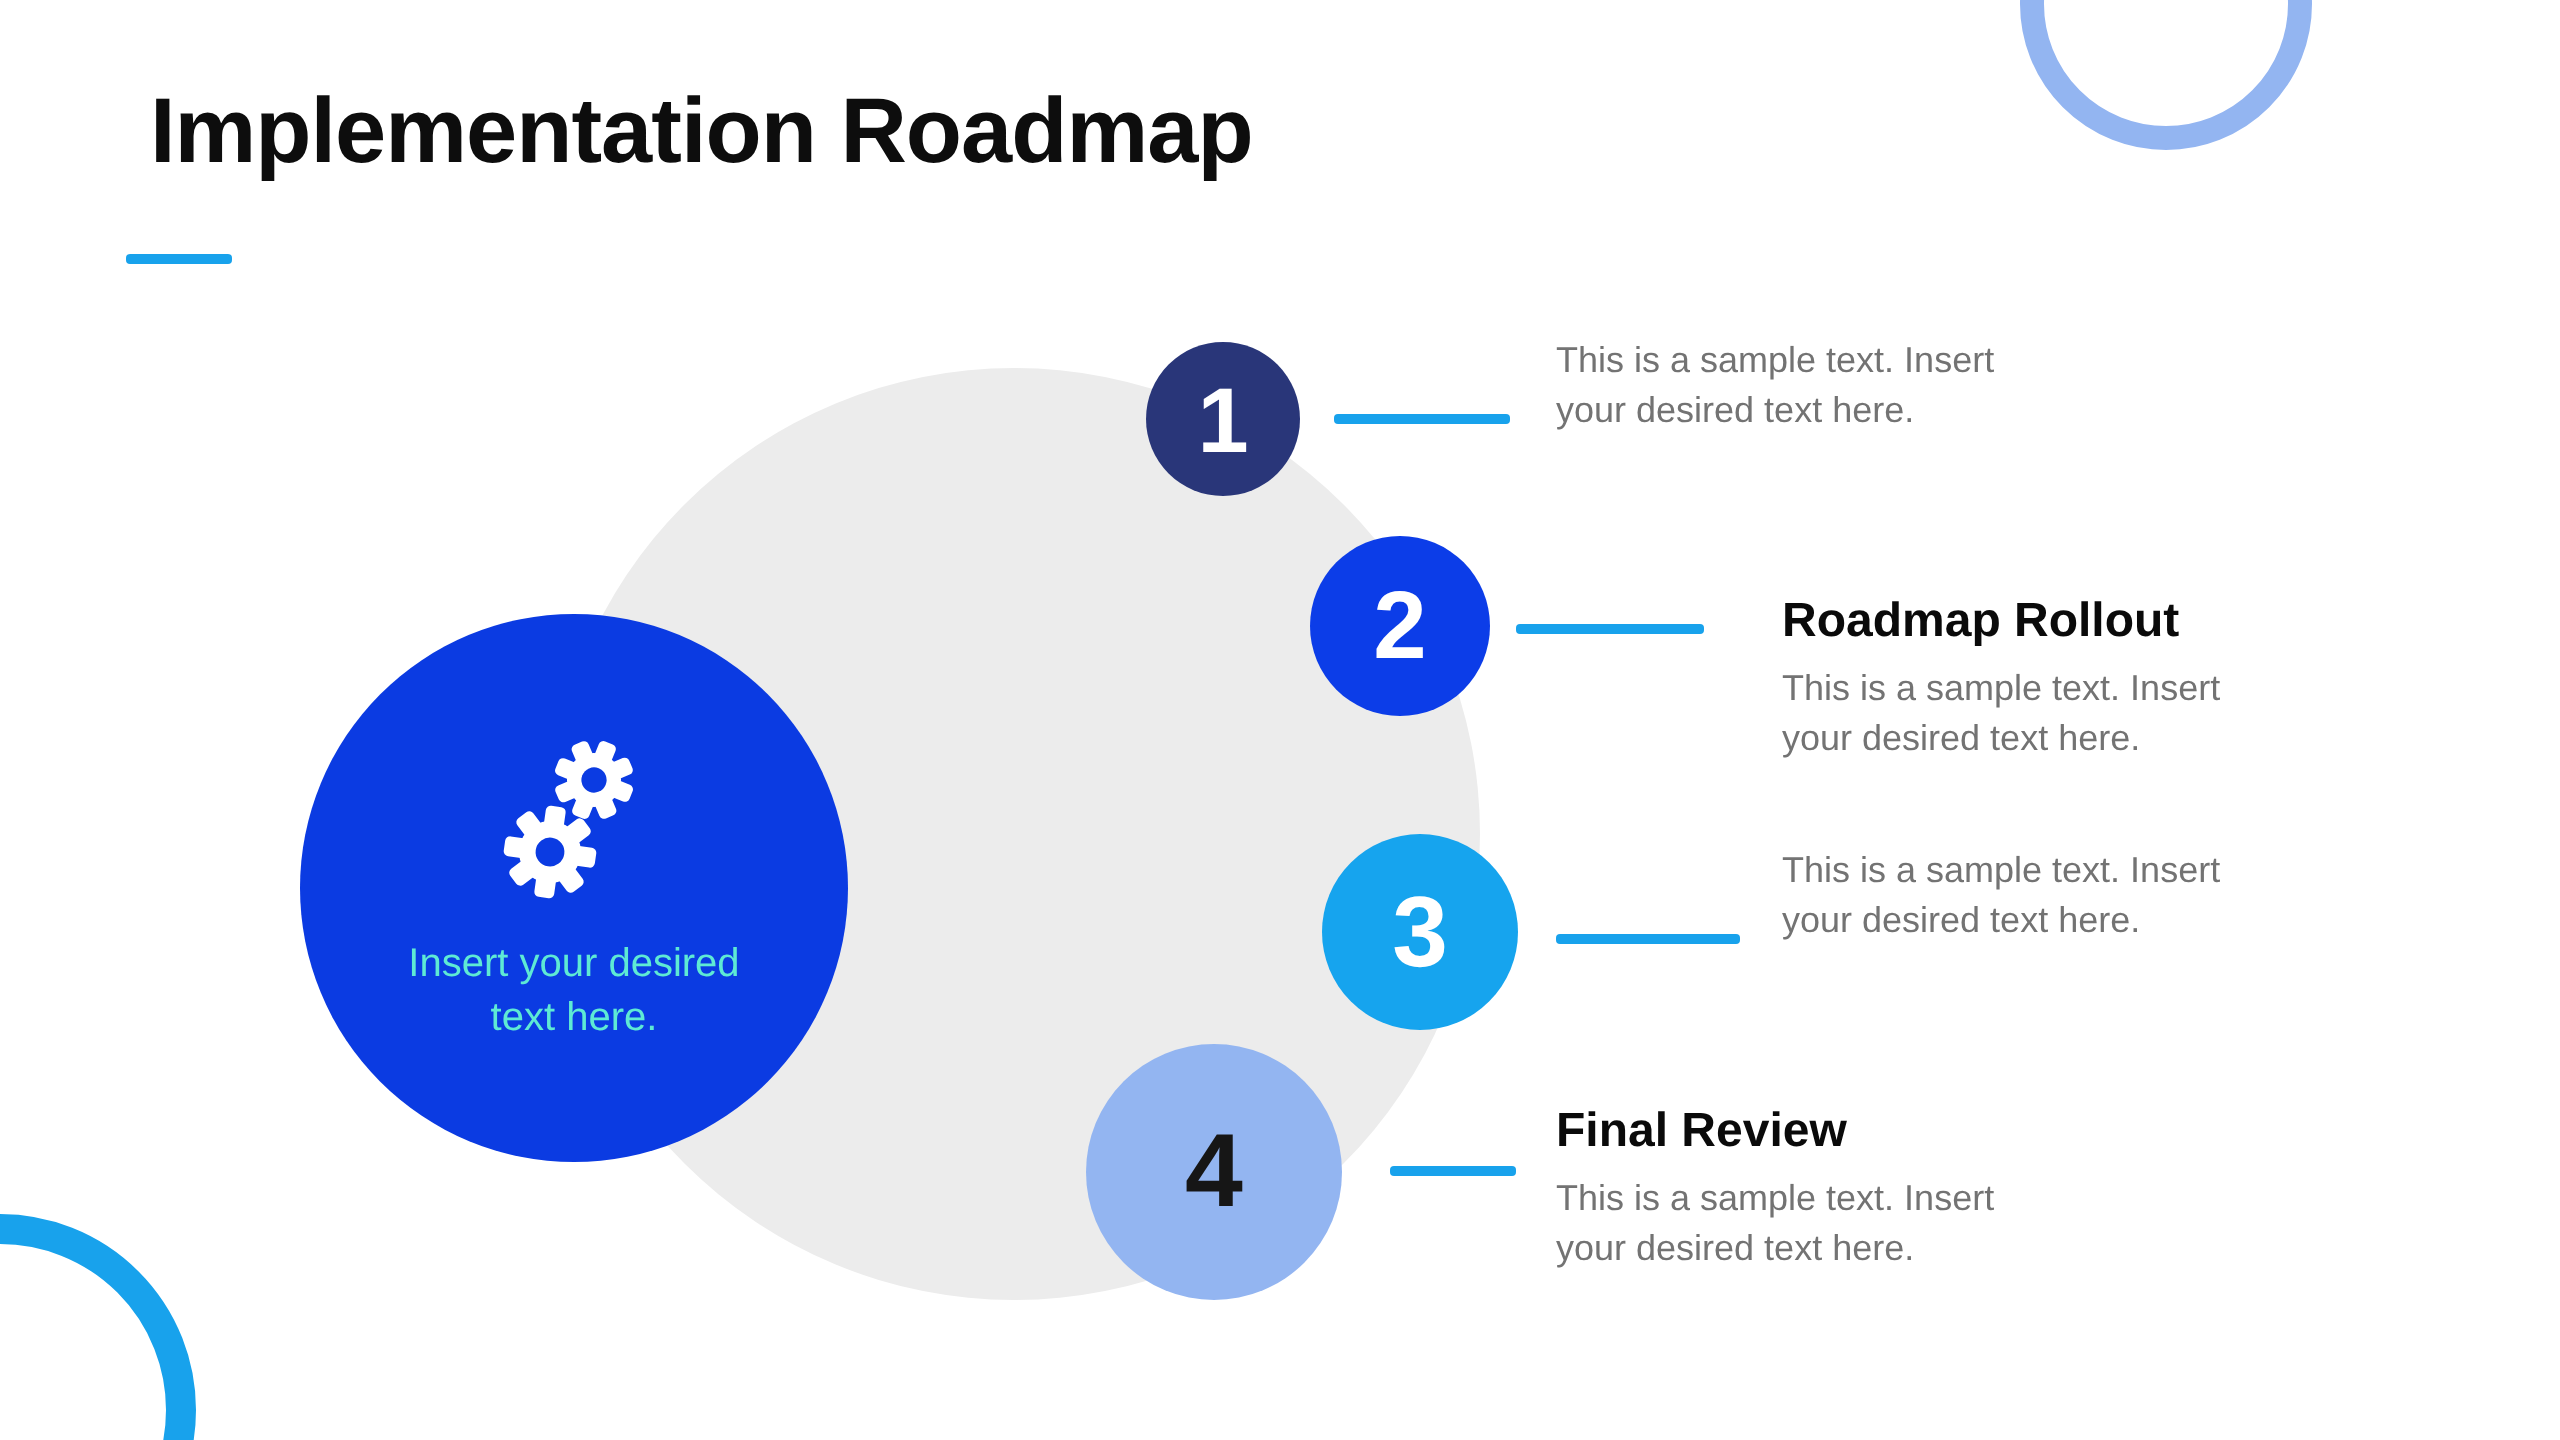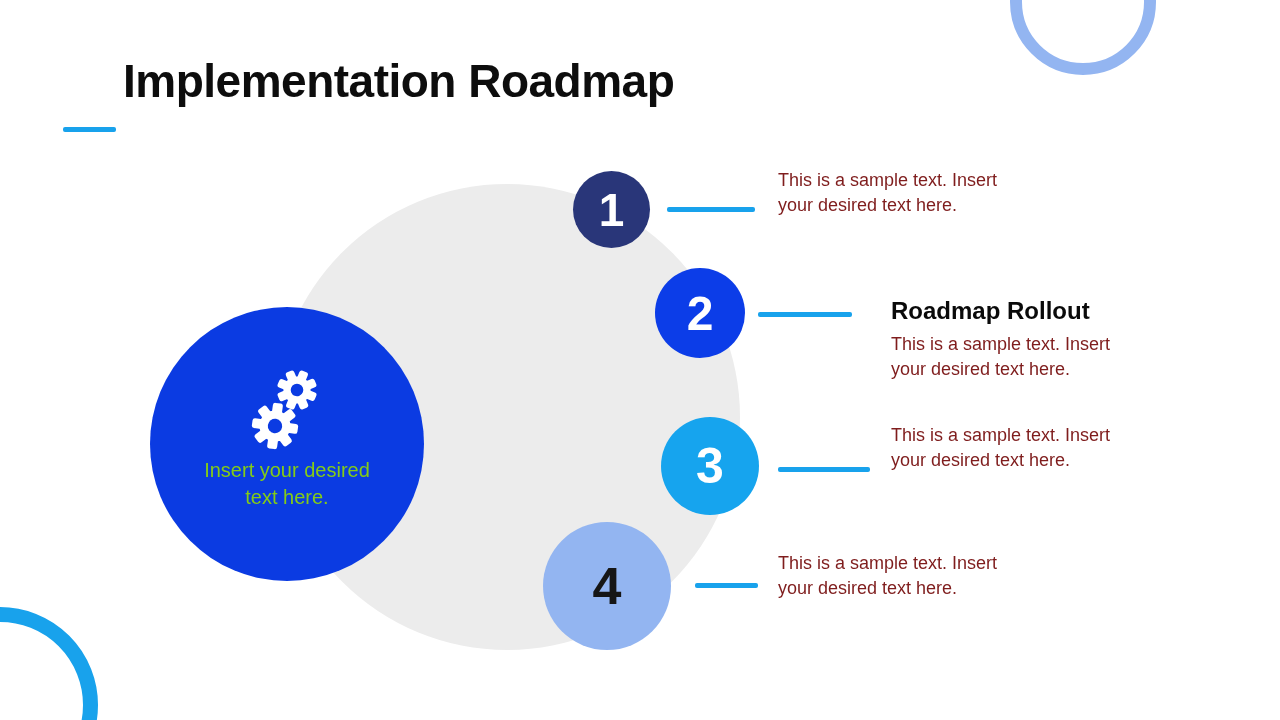--- a/index.html
+++ b/index.html
@@ -3,43 +3,43 @@
 <meta charset="utf-8">
 <style>
   html,body { margin:0; padding:0; background:#ffffff; }
   #stage {
     position:relative; width:1280px; height:720px; overflow:hidden;
     background:#ffffff;
     font-family:"Liberation Sans", sans-serif;
   }
   
   #slide-title {
-    position:absolute; left:75px; top:56px;
+    position:absolute; left:75px; top:40px;
     font-size:46px; font-weight:700; color:#0d0d0d;
-    letter-spacing:-0.5px; white-space:nowrap; line-height:1.1;margin-left:48px;
+    letter-spacing:-0.5px; white-space:nowrap; line-height:1.1;
   }
   #title-underline {
     position:absolute; left:63px; top:127px; width:53px; height:5px;
     background:var(--accent); border-radius:2px;
   }
   
   #background-circle {
     position:absolute; left:274px; top:184px; width:466px; height:466px;
     border-radius:50%; background:var(--bg-circle);
   }
   
   #center-circle {
     position:absolute; left:150px; top:307px; width:274px; height:274px;
     border-radius:50%; background:var(--center-blue);
   }
   #gears-svg { position:absolute; left:92px; top:48px; }
   .gear-hole { fill:var(--center-blue); }
   #center-circle-text {
-    position:absolute; left:50%; top:150px; transform:translateX(-50%);
-    width:185px; text-align:center; color:#84cc16;
+    position:absolute; left:50%; top:162px; transform:translateX(-50%);
+    width:185px; text-align:center; color:#5eead4;
     font-size:20px; line-height:27px; font-weight:400;
   }
   
   .step-circle {
     position:absolute; border-radius:50%;
     display:flex; align-items:center; justify-content:center;
     font-weight:700;
   }
   #step-circle-1 { left:573px; top:171px; width:77px;  height:77px;  font-size:46px; }
   #step-circle-2 { left:655px; top:268px; width:90px;  height:90px;  font-size:48px; }
@@ -56,21 +56,21 @@
   #step-text-1 { left:778px; top:168px; }
   #step-text-2 { left:891px; top:296px; }
   #step-text-3 { left:891px; top:423px; }
   #step-text-4 { left:778px; top:551px; }
   .step-text h3 {
     margin:0 0 7px 0; font-size:24px; line-height:29px;
     font-weight:700; color:#0a0a0a;
   }
   .step-text p {
     margin:0; width:245px; font-size:18px; line-height:25px;
-    color:#7f1d1d; font-weight:400;
+    color:#737373; font-weight:400;
   }
   
   #deco-ring-top-right {
     position:absolute; left:1010px; top:-71px; width:146px; height:146px;
     border-radius:50%; border:12px solid var(--ring-top);
     box-sizing:border-box; background:transparent;
   }
   #deco-ring-bottom-left {
     position:absolute; left:-98px; top:607px; width:196px; height:196px;
     border-radius:50%; border:15px solid var(--ring-bottom);
@@ -140,16 +140,17 @@
     <p>This is a sample text. Insert your desired text here.</p>
   </div>
   <div class="step-text" id="step-text-2">
     <h3>Roadmap Rollout</h3>
     <p>This is a sample text. Insert your desired text here.</p>
   </div>
   <div class="step-text" id="step-text-3">
     <p>This is a sample text. Insert your desired text here.</p>
   </div>
   <div class="step-text" id="step-text-4">
+    <h3>Final Review</h3>
     <p>This is a sample text. Insert your desired text here.</p>
   </div>
 
 </div>
 
 </body></html>

